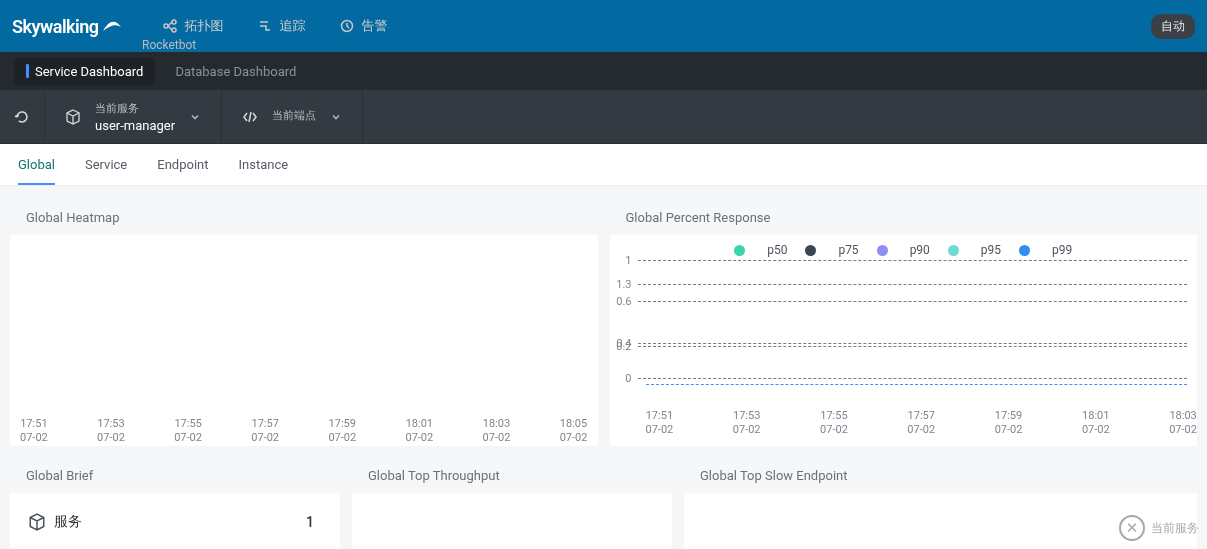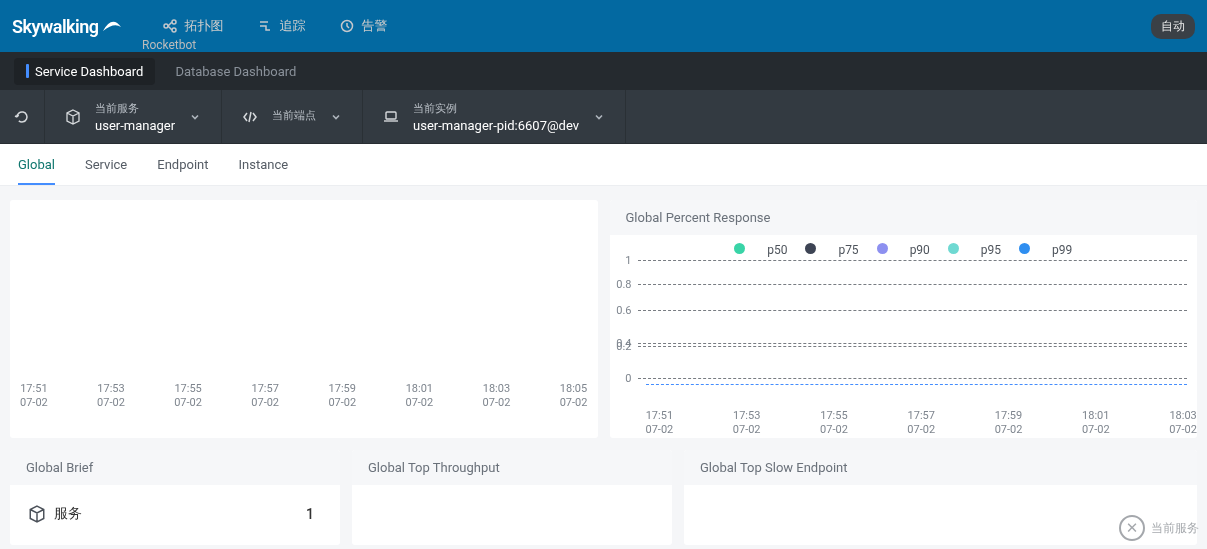--- a/index.html
+++ b/index.html
@@ -42,21 +42,21 @@
     .content { padding: 14px 10px; display: flex; flex-direction: column; gap: 12px; }
     .row { display: flex; gap: 12px; }
     .panel { background: #fff; border-radius: 3px; }
     .panel-head { background: #f6f7f9; padding: 10px 16px; font-size: 13px; color: #6a717a; border-top-left-radius: 3px; border-top-right-radius: 3px; }
     .panel-body { padding: 8px 14px 10px; }
     
     .heatmap { flex: 1; }
     .response { flex: 1; }
     
     .legend { display: flex; gap: 18px; justify-content: center; padding: 8px 0 10px; font-size: 12px; color: #4e545c; }
-    .legend-item { display: flex; align-items: flex-start; gap: 22px; }
+    .legend-item { display: flex; align-items: center; gap: 22px; }
     .dot { width: 11px; height: 11px; border-radius: 50%; }
     
     .chart-area { position: relative; height: 140px; padding: 0 10px 0 36px; }
     .chart-area .grid-y .tick { position: absolute; left: 0; right: 10px; display: flex; align-items: center; font-size: 11px; color: #7e858e; }
     .chart-area .grid-y .tick .lbl { width: 28px; text-align: right; padding-right: 6px; }
     .chart-area .grid-y .tick .line { flex: 1; border-top: 1.5px dashed #4b5159; opacity: 0.75; }
     .x-axis { display: flex; justify-content: space-between; padding: 2px 0 0 36px; }
     .x-tick { text-align: center; font-size: 11px; color: #7e858e; line-height: 1.3; }
     .response .zero-series { position: absolute; left: 36px; right: 10px; bottom: 22px; border-top: 1.5px dashed #448dfe; }
     
@@ -166,51 +166,35 @@
       <span class="sel-label">当前端点</span>
       <span class="sel-value"></span>
     </div>
     <span class="chev">
         <svg width="12" height="12" viewBox="0 0 12 12">
           <path d="M3 4.5 L6 7.5 L9 4.5" stroke="#aeb4bc" stroke-width="1.6" fill="none"></path>
         </svg>
       </span>
   </div>
 
-  <div class="selgroup">
-    <span>
-        <svg width="16" height="16" viewBox="0 0 16 16">
-          <rect x="3" y="3" width="10" height="7" rx="1" stroke="#d6d9dc" stroke-width="1.4" fill="none"></rect>
-          <path d="M1 12 h14" stroke="#d6d9dc" stroke-width="1.4"></path>
-        </svg>
-      </span>
-    <div class="selgroup-text">
-      <span class="sel-label">当前实例</span>
-      <span class="sel-value">user-manager-pid:6607@dev</span>
-    </div>
-    <span class="chev">
-        <svg width="12" height="12" viewBox="0 0 12 12">
-          <path d="M3 4.5 L6 7.5 L9 4.5" stroke="#aeb4bc" stroke-width="1.6" fill="none"></path>
-        </svg>
-      </span>
-  </div>
 </div>
 
 <div class="viewtabs">
   <div class="viewtab active"><span>Global</span></div>
   <div class="viewtab"><span>Service</span></div>
   <div class="viewtab"><span>Endpoint</span></div>
   <div class="viewtab"><span>Instance</span></div>
 </div>
 
 <div class="content">
 
   <div class="row">
 
     <div class="panel heatmap">
+      <div class="panel-head">Global Heatmap</div>
       <div class="panel-body" style="height:178px; position:relative;">
         
       </div>
       <div class="hm-x" id="heatmap-x">
           <div class="x-tick">17:51<br>07-02</div>
           <div class="x-tick">17:53<br>07-02</div>
           <div class="x-tick">17:55<br>07-02</div>
           <div class="x-tick">17:57<br>07-02</div>
           <div class="x-tick">17:59<br>07-02</div>
           <div class="x-tick">18:01<br>07-02</div>
@@ -250,26 +234,26 @@
               <span class="line"></span>
             </div>
             <div class="tick" style="bottom: 54px;">
               <span class="lbl">0.2</span>
               <span class="line"></span>
             </div>
             <div class="tick" style="bottom: 57px;">
               <span class="lbl">0.4</span>
               <span class="line"></span>
             </div>
-            <div class="tick" style="bottom: 90px;">
+            <div class="tick" style="bottom: 99px;">
               <span class="lbl">0.6</span>
               <span class="line"></span>
             </div>
             <div class="tick" style="bottom: 116.4px;">
-              <span class="lbl">0.8</span>
+              <span class="lbl">1.3</span>
               <span class="line"></span>
             </div>
             <div class="tick" style="bottom: 140px;">
               <span class="lbl">1</span>
               <span class="line"></span>
             </div>
           </div>
         <div class="zero-series"></div>
       </div>
       <div class="x-axis" id="resp-x">

